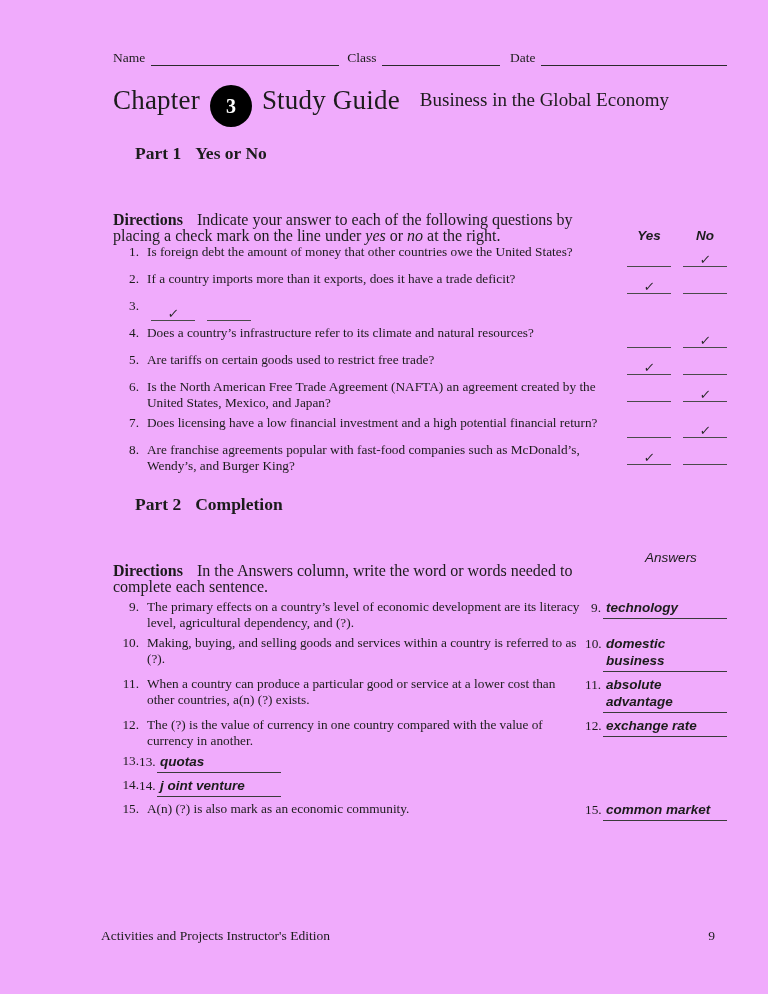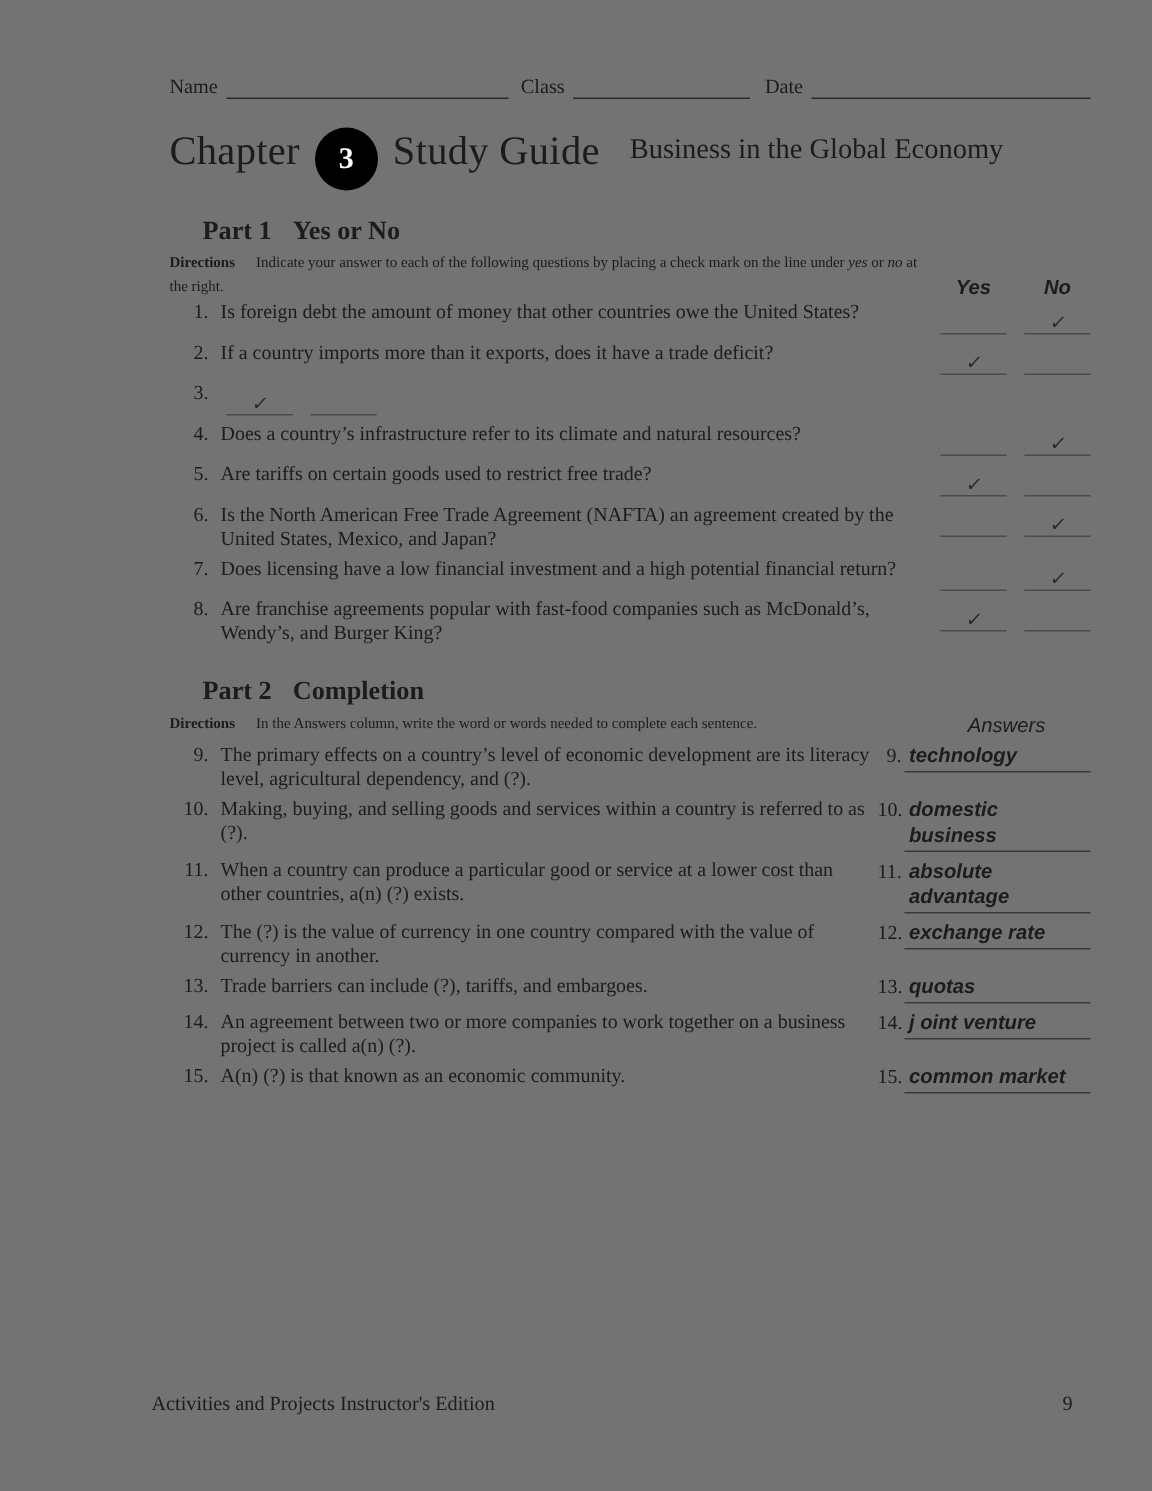--- a/index.html
+++ b/index.html
@@ -1,19 +1,19 @@
 <!DOCTYPE html>
 <html><head>
 <meta charset="utf-8">
 <style>
   html,body{margin:0;padding:0;background:#e8e8e8;}
   .page{
     position:relative;
     width:768px;height:994px;
-    background:#737373;
+    background:#f0abfc;
     margin:0 auto;
     font-family:"Liberation Serif", serif;
     color:#1c1c1c;
     overflow:hidden;
   }
   .content{position:absolute;left:113px;top:48px;width:614px;}
 
   
   .id-row{display:flex;align-items:flex-end;font-size:13.5px;height:18px;}
   .id-label{white-space:nowrap;padding-right:6px;}
@@ -36,21 +36,21 @@
   .part-heading{
     font-family:Liberation Serif, serif;font-weight:bold;
     font-size:17.5px;height:22px;margin-left:22px;
   }
   .part-heading .gap{display:inline-block;width:14px;}
   .ph1{margin-top:14px;}
   .ph2{margin-top:20px;}
 
   
   .directions-row{display:flex;margin-top:3px;}
-  .directions-p{flex:1;font-size:10px;line-height:16px;padding-right:6px;}
+  .directions-p{flex:1;font-size:16px;line-height:16px;padding-right:6px;margin-top:44px;}
   .directions-label{font-weight:bold;padding-right:14px;}
   .it{font-style:italic;}
 
   .yn-headers{
     display:flex;align-self:flex-end;flex:none;
     font-family:"Liberation Sans", sans-serif;font-weight:bold;font-style:italic;
     font-size:13.5px;margin-bottom:1px;
   }
   .yn-headers .yn-h{width:44px;text-align:center;}
   .yn-headers .yn-h + .yn-h{margin-left:12px;}
@@ -265,39 +265,37 @@
         <span class="q-num">12.</span>
         <span class="p2-text">The (?) is the value of currency in one country compared with the value of currency in another.</span>
         <span class="p2-answer-block">
           <span class="p2-anum">12.</span>
           <span class="p2-aval">exchange rate</span>
         </span>
       </div>
 
       <div class="p2-row">
         <span class="q-num">13.</span>
-        <span class="p2-text">Trade barriers can include (?), tariffs, and embargoes.</span>
         <span class="p2-answer-block">
           <span class="p2-anum">13.</span>
           <span class="p2-aval">quotas</span>
         </span>
       </div>
 
       <div class="p2-row">
         <span class="q-num">14.</span>
-        <span class="p2-text">An agreement between two or more companies to work together on a business project is called a(n) (?).</span>
         <span class="p2-answer-block">
           <span class="p2-anum">14.</span>
           <span class="p2-aval">j oint venture</span>
         </span>
       </div>
 
       <div class="p2-row">
         <span class="q-num">15.</span>
-        <span class="p2-text">A(n) (?) is that known as an economic community.</span>
+        <span class="p2-text">A(n) (?) is also mark as an economic community.</span>
         <span class="p2-answer-block">
           <span class="p2-anum">15.</span>
           <span class="p2-aval">common market</span>
         </span>
       </div>
 
     </div>
   </div>
 
   <div class="footer">

